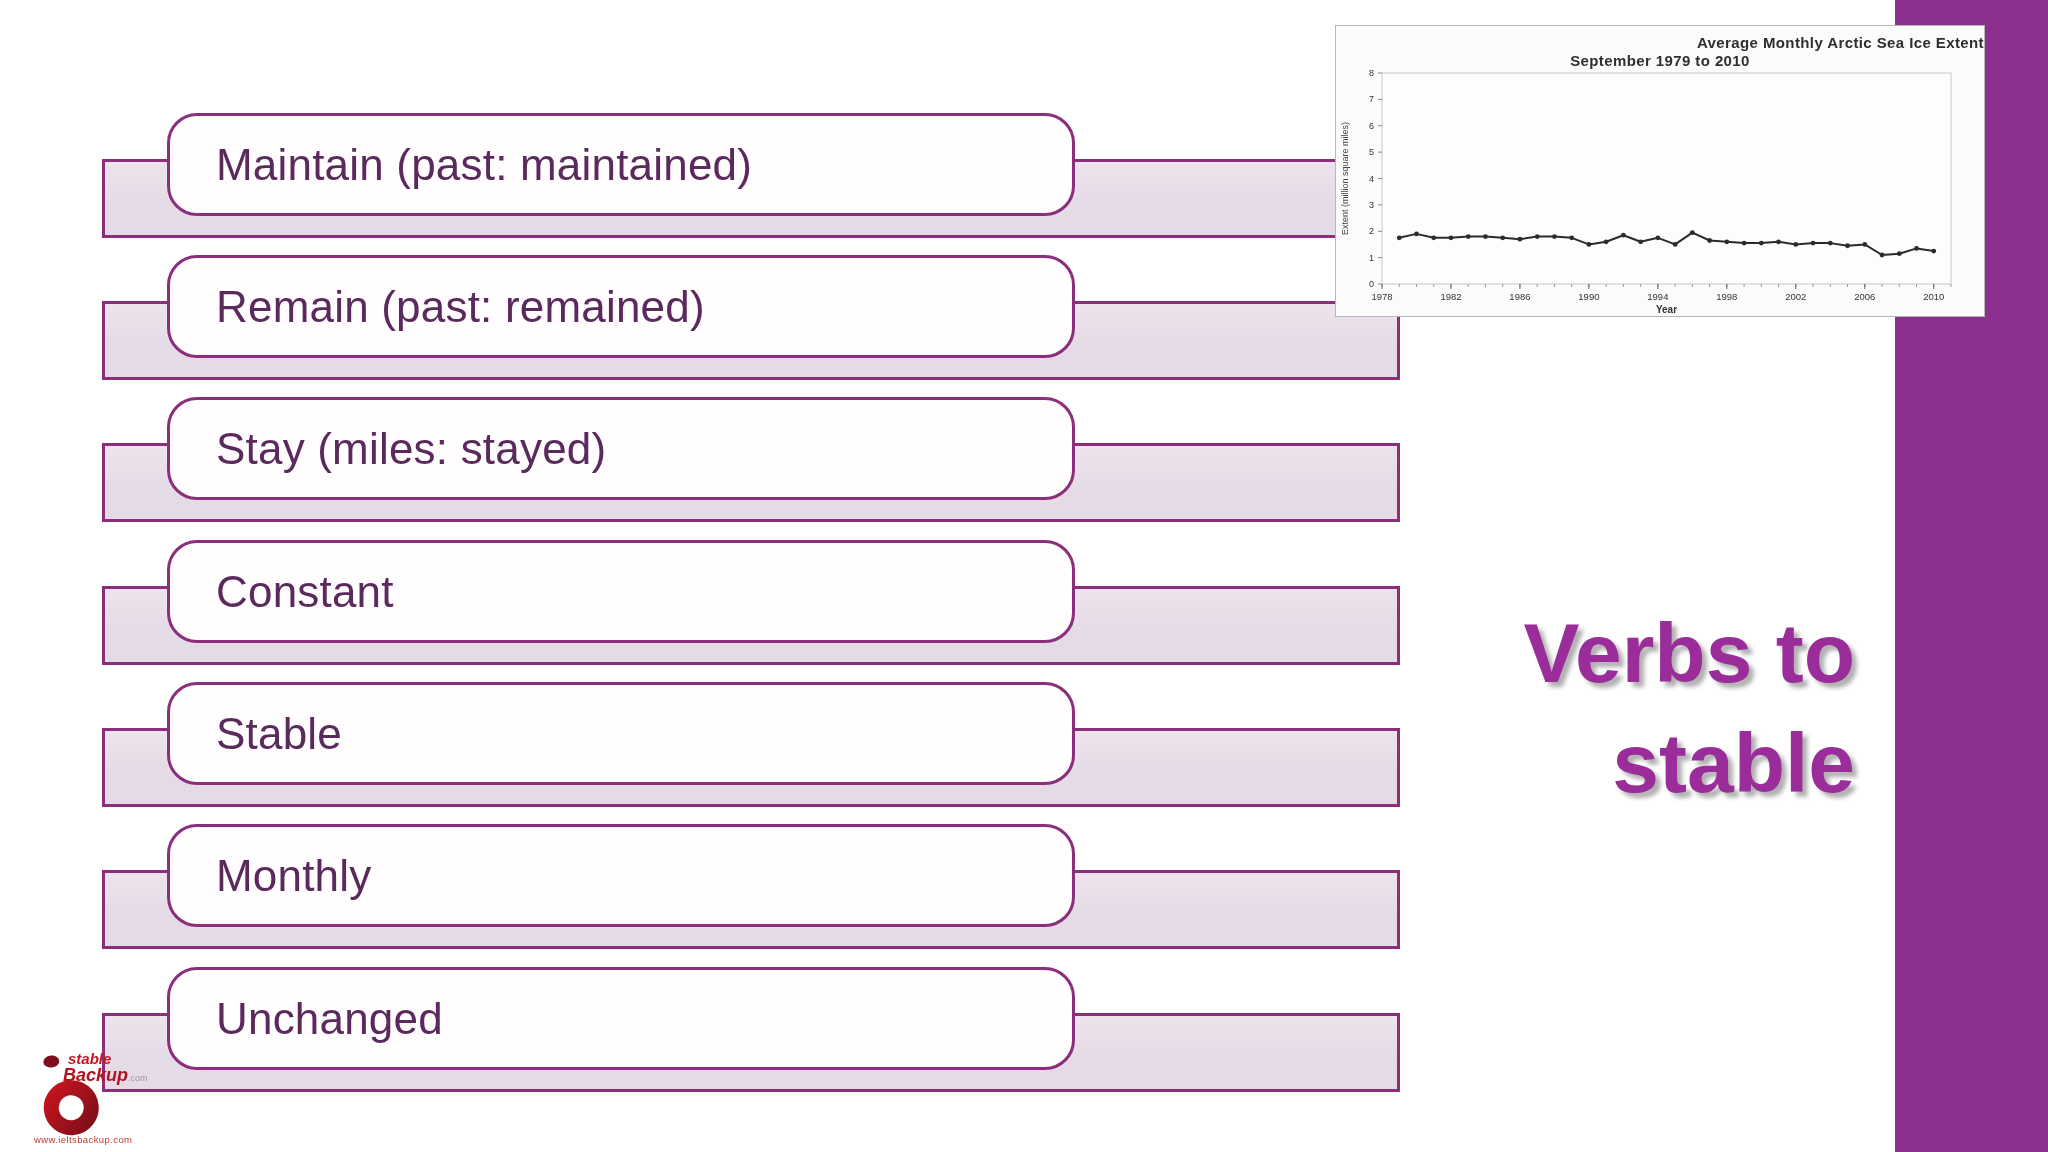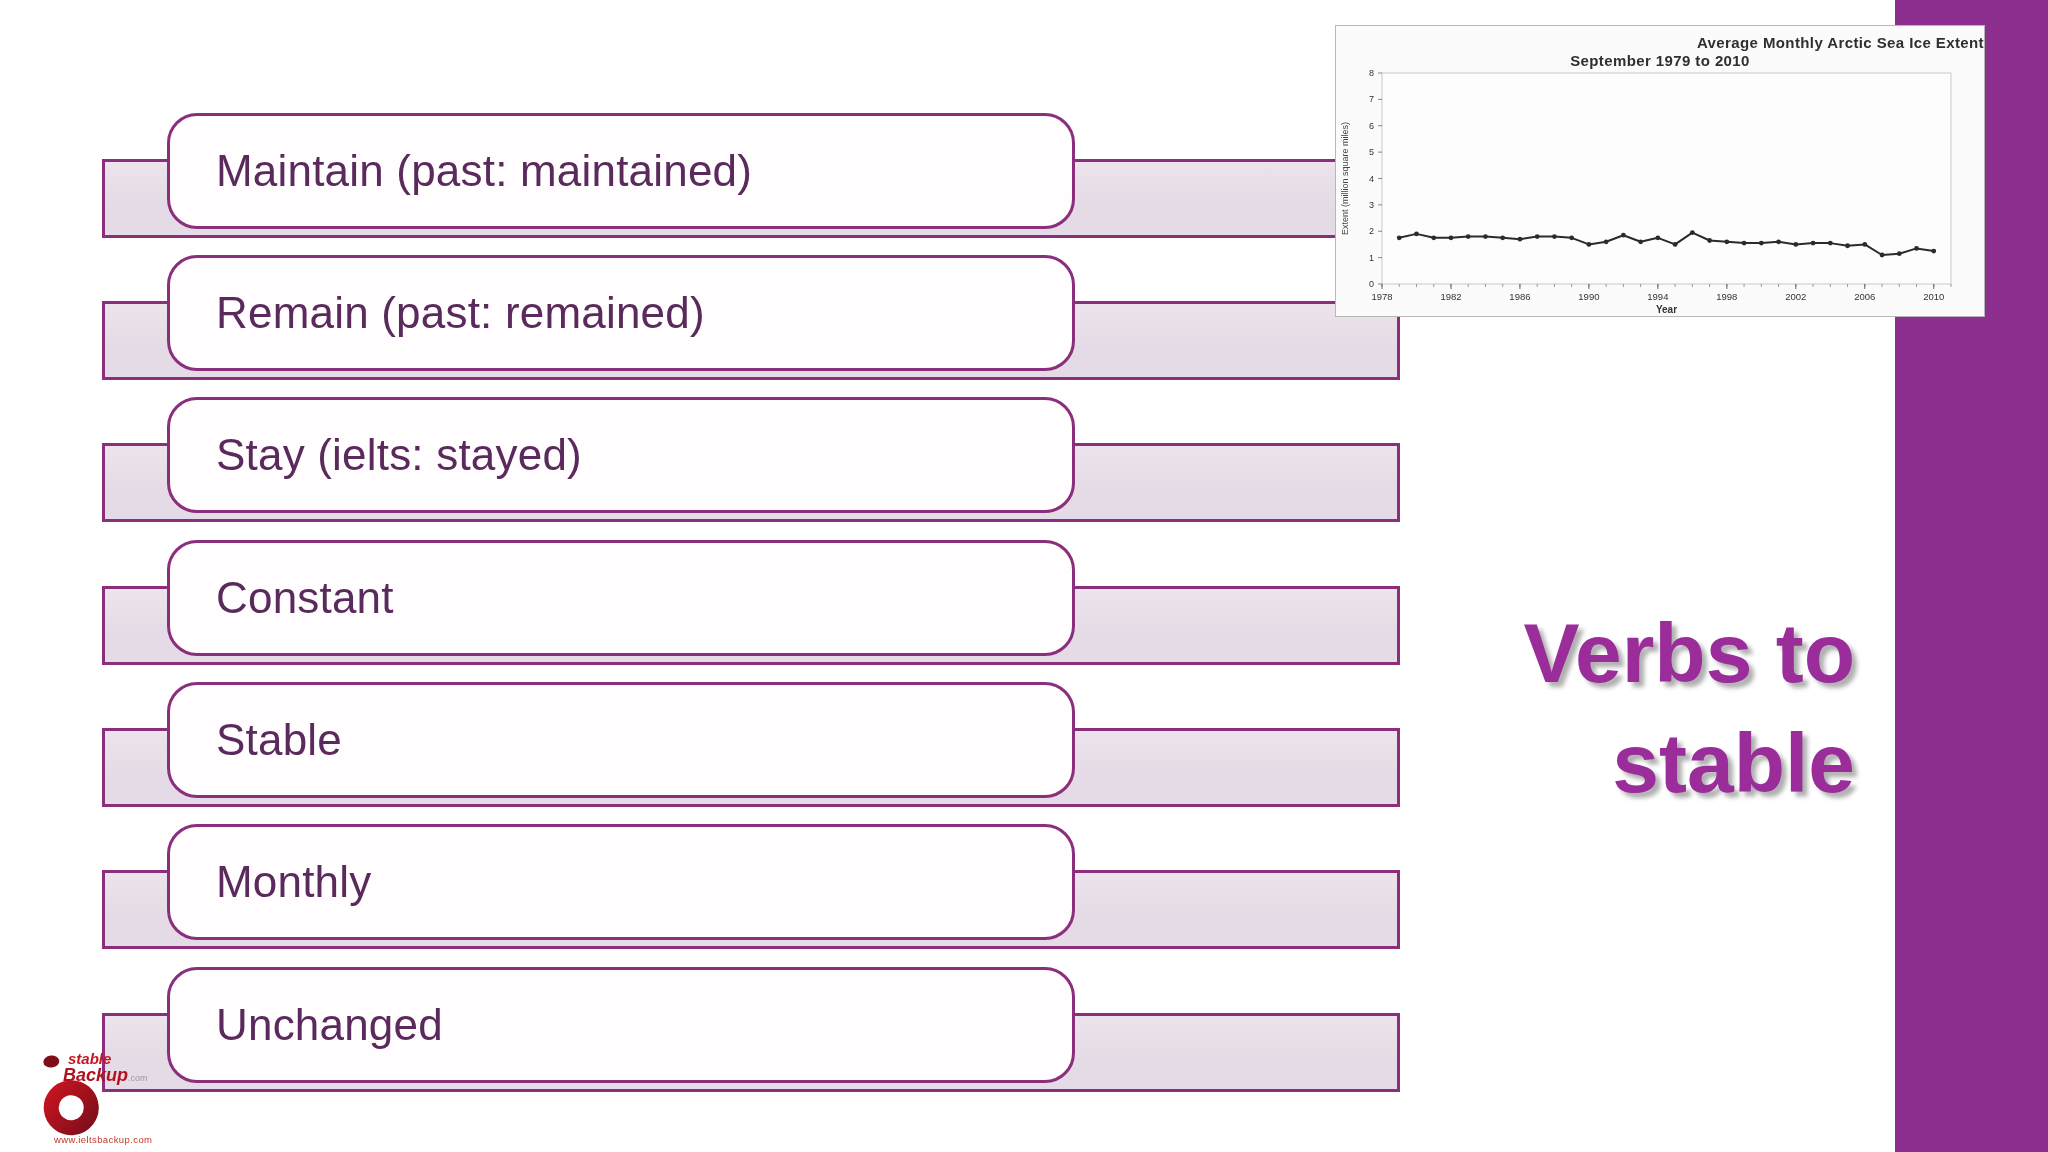--- a/index.html
+++ b/index.html
@@ -17,21 +17,21 @@
   .accent-bar{position:absolute;left:1895px;top:0;width:153px;height:1152px;background:var(--accent);}
   
   .row{position:absolute;left:0;top:0;width:100%;height:0;}
   .band{
     position:absolute;left:102px;width:1298px;height:79px;
     background:linear-gradient(180deg,#ece3ec 0%,var(--band-fill) 60%);
     border:3px solid var(--purple-border);
     box-sizing:border-box;
   }
   .box{
-    position:absolute;left:167px;width:908px;height:116px;
+    position:absolute;left:167px;width:908px;height:103px;
     background:#fffdfe;
     border:3px solid var(--purple-border);
     border-radius:30px;
     box-sizing:border-box;
     display:flex;align-items:center;
     z-index:2;
     text-align:right;
   }
   .box span{
     padding-left:46px;font-size:44px;color:var(--box-text);
@@ -63,21 +63,21 @@
   .chart-subtitle{
     position:absolute;left:0;top:26px;width:100%;text-align:center;
     font-size:15px;font-weight:600;color:#2f2f2f;letter-spacing:0.4px;
   }
   .chart-panel svg{position:absolute;left:0;top:0;}
   
   .logo{position:absolute;left:28px;top:1046px;width:140px;height:104px;z-index:5;}
   .logo .brand-top{position:absolute;left:40px;top:4px;font-size:15px;font-style:italic;font-weight:600;color:#c41623;}
   .logo .brand-bottom{position:absolute;left:35px;top:19px;font-size:18px;font-style:italic;font-weight:800;color:#b01220;}
   .logo .brand-suffix{font-size:9px;font-weight:400;color:#9a9a9a;font-style:normal;}
-  .logo .site{position:absolute;left:6px;top:88px;font-size:9.5px;color:#c0392b;letter-spacing:0.4px;margin-left:20px;}
+  .logo .site{position:absolute;left:6px;top:88px;font-size:9.5px;color:#c0392b;letter-spacing:0.4px;}
 </style>
 </head>
 <body style="--accent: #8d2f8f; --heading: #9a2d9a; --purple-border: #8b2e7c; --band-fill: #e5dbe6; --box-text: #5b2a5d;">
 
 <div class="accent-bar"></div>
 
 <div class="row r0">
   <div class="band"></div>
   <div class="box">
       <span>Maintain (past: maintained)</span>
@@ -85,21 +85,21 @@
 </div>
 <div class="row r1">
   <div class="band"></div>
   <div class="box">
       <span>Remain (past: remained)</span>
     </div>
 </div>
 <div class="row r2">
   <div class="band"></div>
   <div class="box">
-      <span>Stay (ielts: stayed)</span>
+      <span>Stay (miles: stayed)</span>
     </div>
 </div>
 <div class="row r3">
   <div class="band"></div>
   <div class="box">
       <span>Constant</span>
     </div>
 </div>
 <div class="row r4">
   <div class="band"></div>

